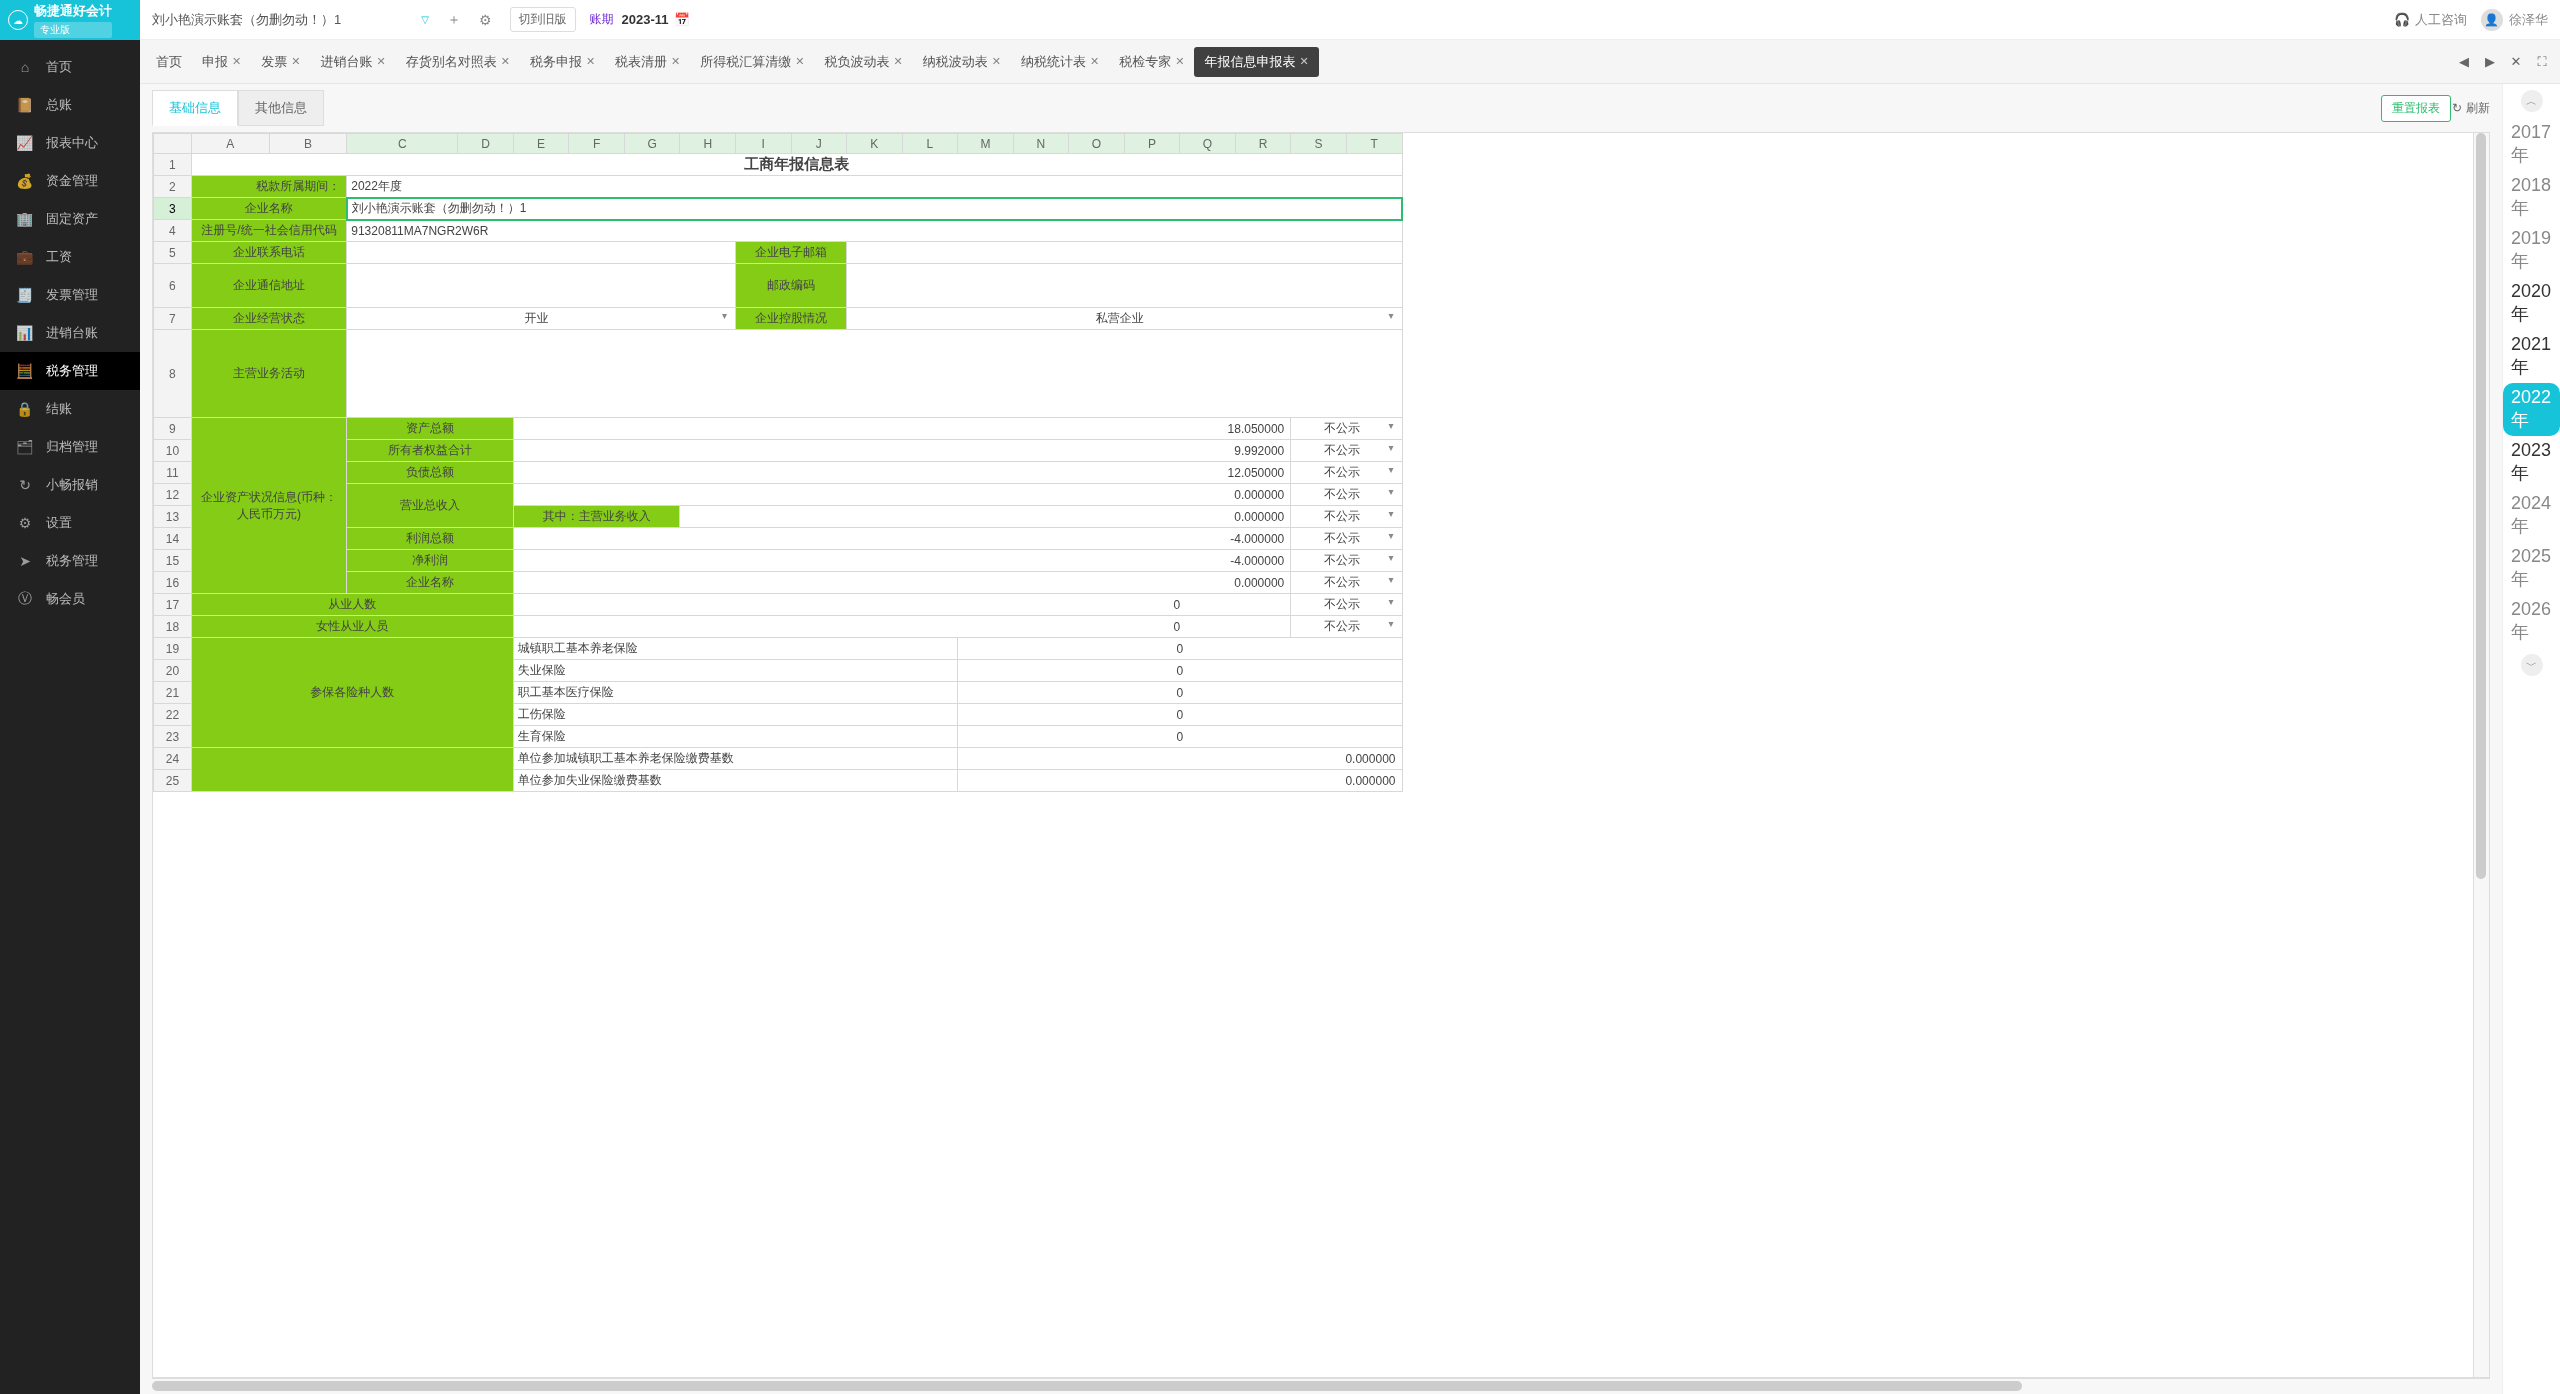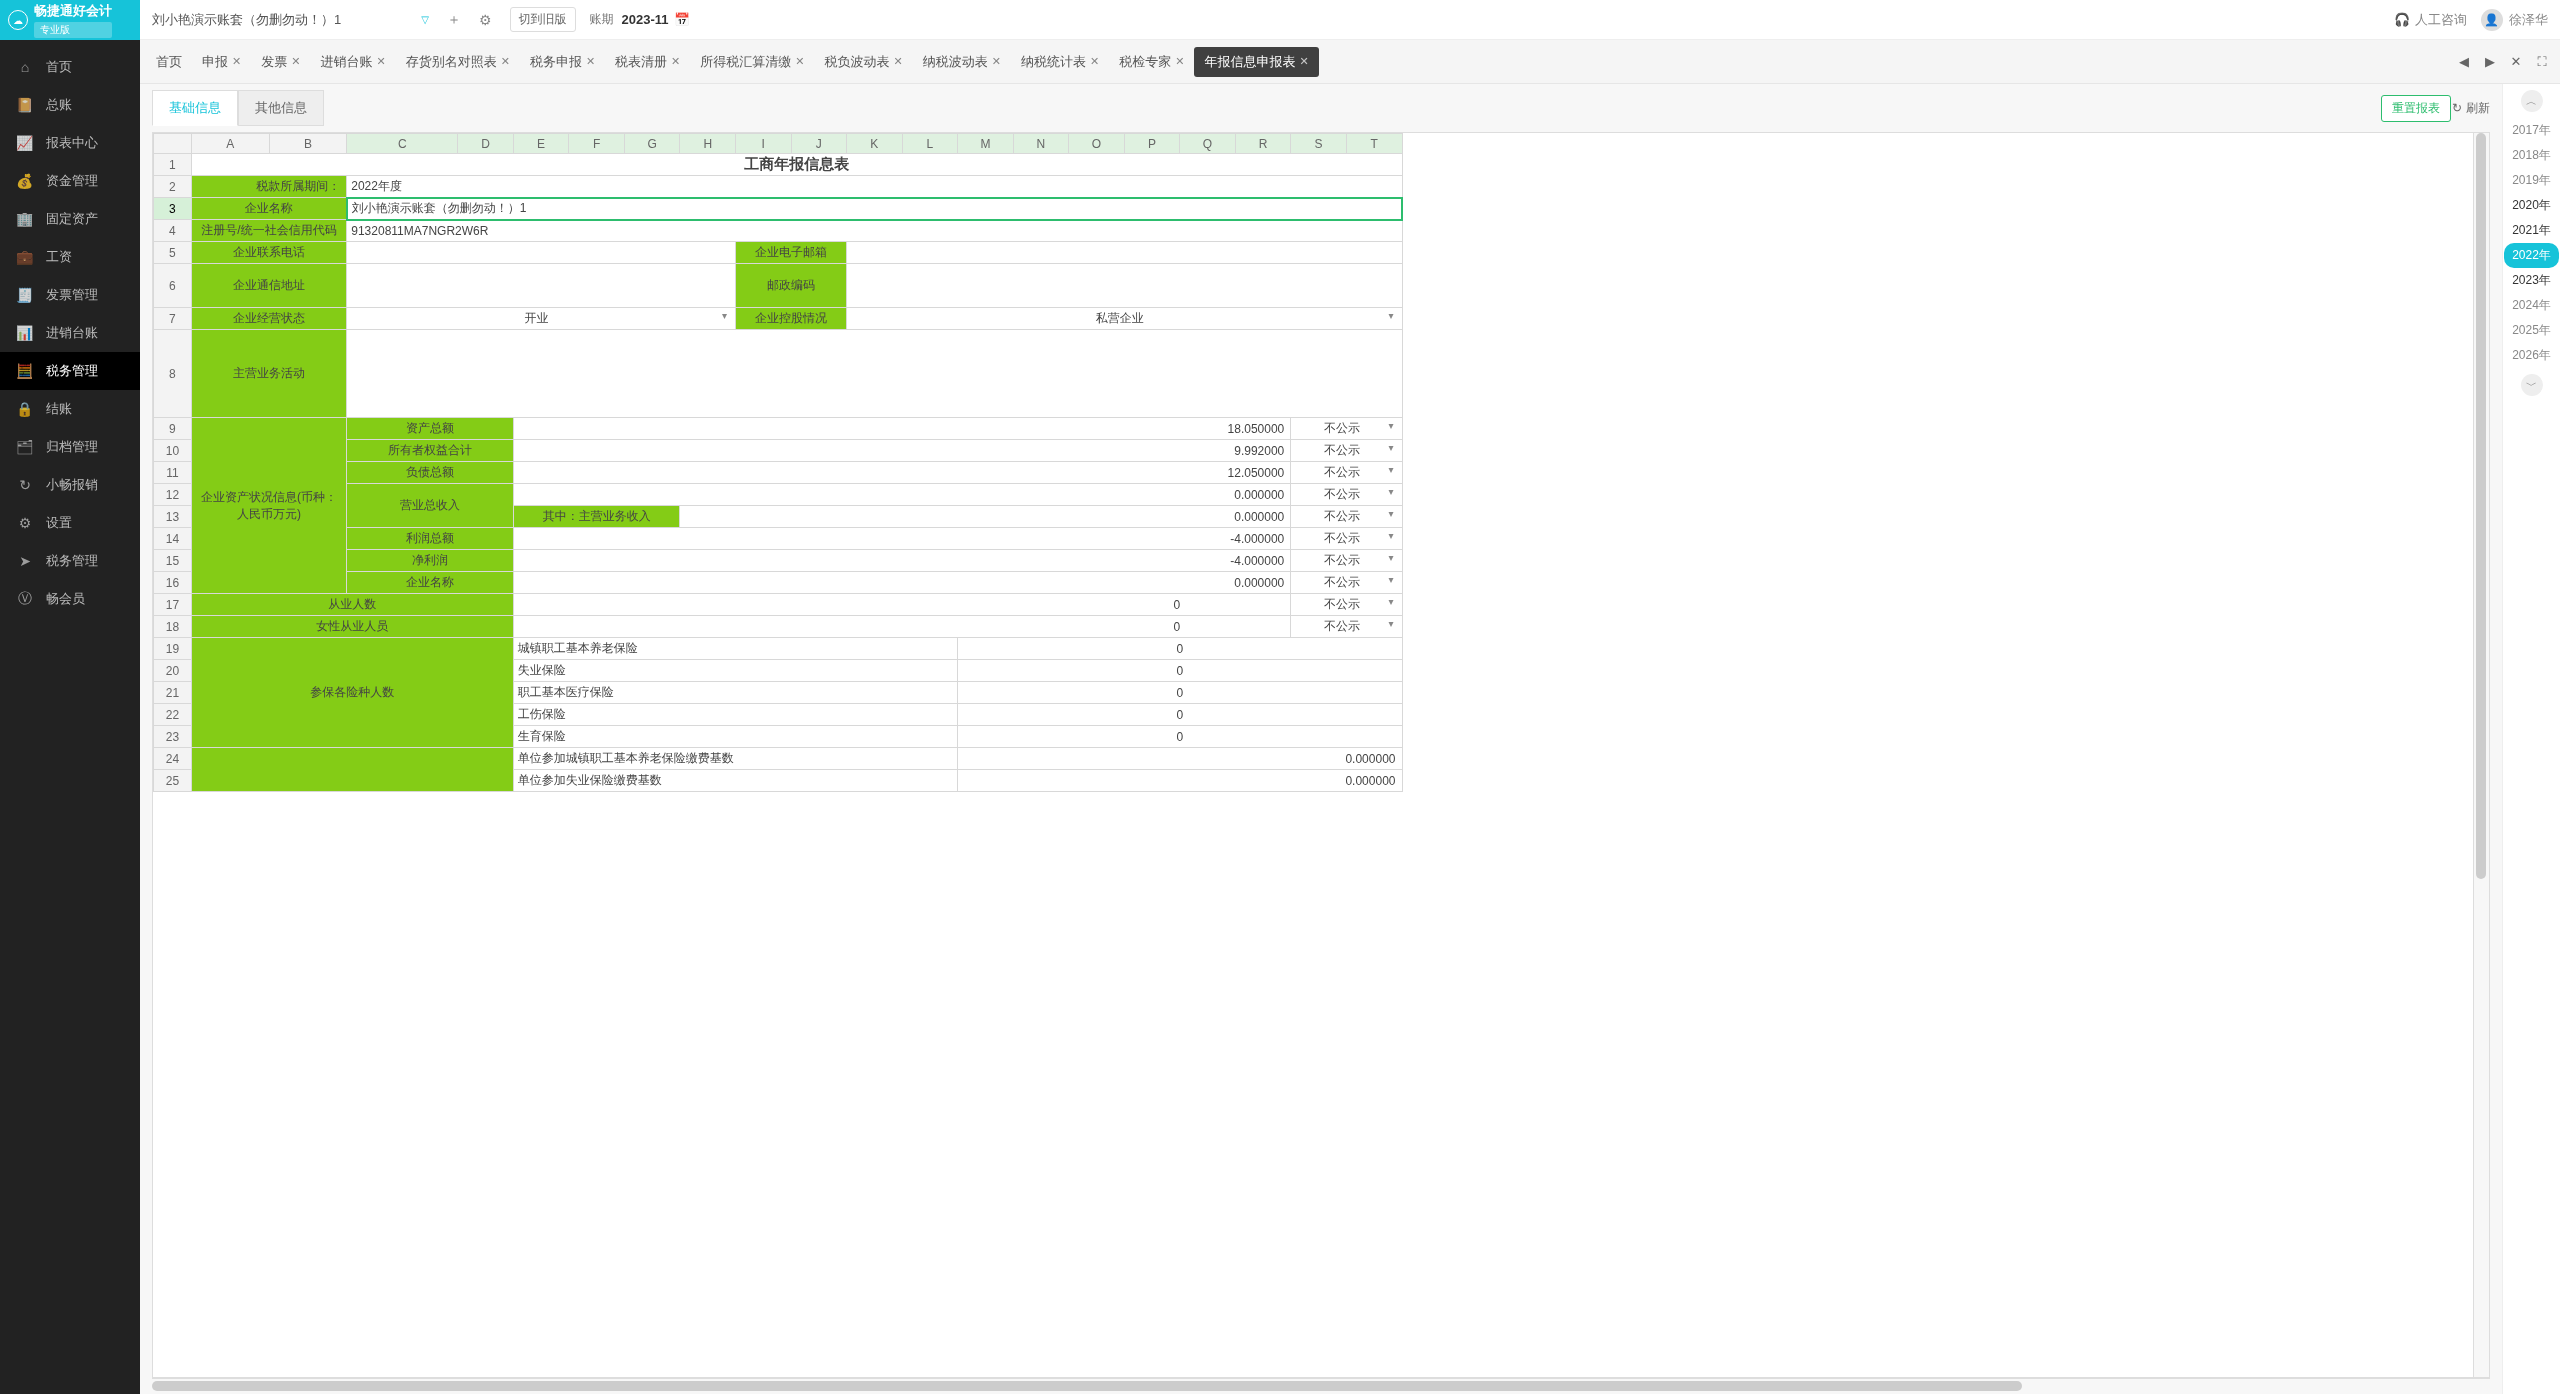--- a/index.html
+++ b/index.html
@@ -20,21 +20,21 @@
 
 
 .main { flex: 1; display: flex; flex-direction: column; background: #f7f7f7; min-width:0; }
 
 
 .topbar { height: 40px; background: #fff; border-bottom: 1px solid #eee; display: flex; align-items: center; padding: 0 12px; }
 .account-select { display: flex; align-items: center; color: #555; cursor: pointer; }
 .chev { margin-left: 80px; color: #16c3d9; font-size: 10px; }
 .topbar .ico { margin-left: 18px; color: #888; cursor: pointer; font-size: 14px; }
 .old-btn { margin-left: 18px; border: 1px solid #ddd; border-radius: 3px; padding: 3px 8px; color: #666; cursor: pointer; font-size:12px;text-align:center; }
-.period-label { margin-left: 14px; color: #737373; font-size:12px; }
+.period-label { margin-left: 14px; color: #6d28d9; font-size:12px; }
 .period-val { margin-left: 8px; color: #333; font-weight: bold; }
 .cal-ico { margin-left: 6px; color: #16c3d9; cursor: pointer; }
 .topbar-right { margin-left: auto; display: flex; align-items: center; gap: 14px; color: #888; }
 .consult { display:flex; align-items:center; gap:4px; cursor:pointer; }
 .user { display:flex; align-items:center; gap:6px; cursor:pointer; }
 .avatar { width:22px; height:22px; border-radius:50%; background:#ddd; display:flex; align-items:center; justify-content:center; color:#fff; font-size:12px;}
 
 
 .tabs { height: 44px; background: #f5f5f5; display: flex; align-items: center; padding: 0 6px; border-bottom: 1px solid #e6e6e6; }
 .tab { padding: 6px 10px; color: #555; display: flex; align-items: center; gap: 4px; cursor: pointer; font-size:13px; white-space:nowrap; }
@@ -74,21 +74,21 @@
 .grid td { padding:0 4px; }
 .hscroll { height:16px; border-top:1px solid #ddd; background:#f7f7f7; position:relative; }
 .hthumb { position:absolute; left:0; top:2px; height:10px; width:80%; background:#ccc; border-radius:5px; }
 
 .vscroll { width:16px; border-left:1px solid #ddd; background:#f7f7f7; position:relative; }
 .vthumb { position:absolute; top:0; left:2px; width:10px; height:60%; background:#ccc; border-radius:5px; }
 
 
 .year-rail { width:58px; background:#fff; border-left:1px solid #eee; display:flex; flex-direction:column; align-items:center; padding-top:6px; gap:6px; }
 .year-rail .arrow { width:22px; height:22px; border-radius:50%; background:#eee; color:#888; display:flex; align-items:center; justify-content:center; cursor:pointer; font-size:11px;}
-.year-item { font-size:12px; color:#888; padding:4px 8px; cursor:pointer; border-radius:10px; }
+.year-item { font-size:18px; color:#888; padding:4px 8px; cursor:pointer; border-radius:10px; }
 .year-item.bold { color:#333; }
 .year-item.active { background:#16c3d9; color:#fff; }
 .rail-wrap { display:flex; position:relative; }
 </style>
 </head>
 <body>
 
 <div class="app">
 
   <div class="sidebar">

